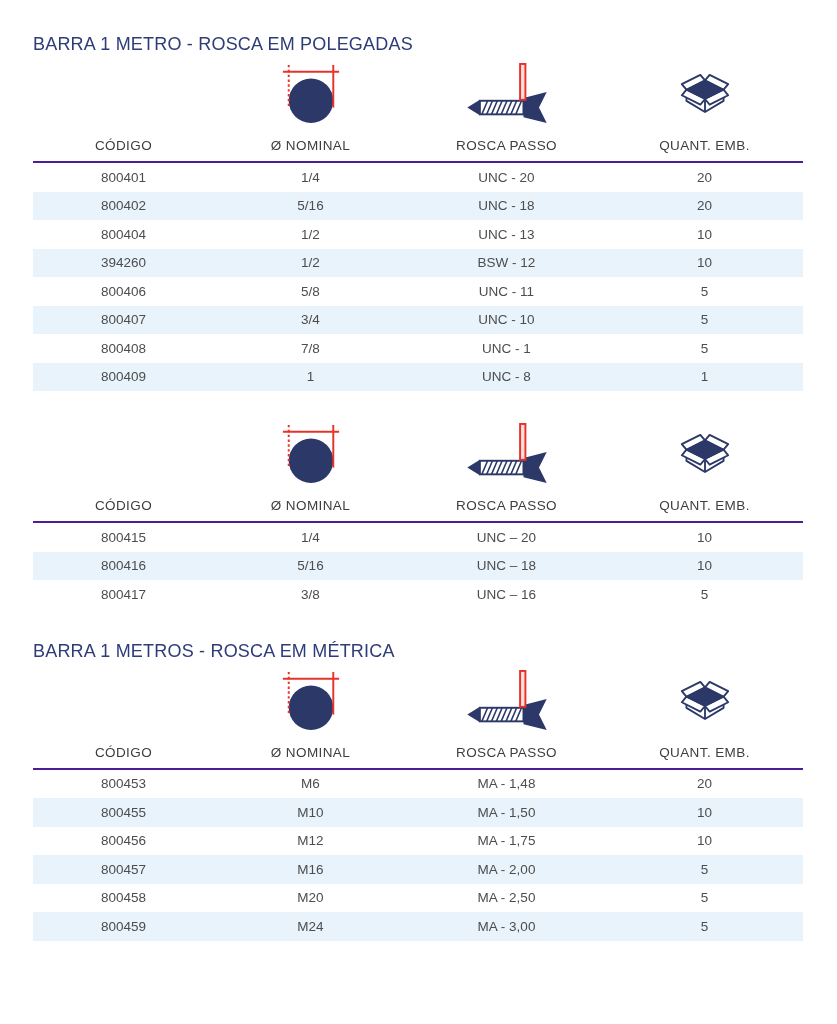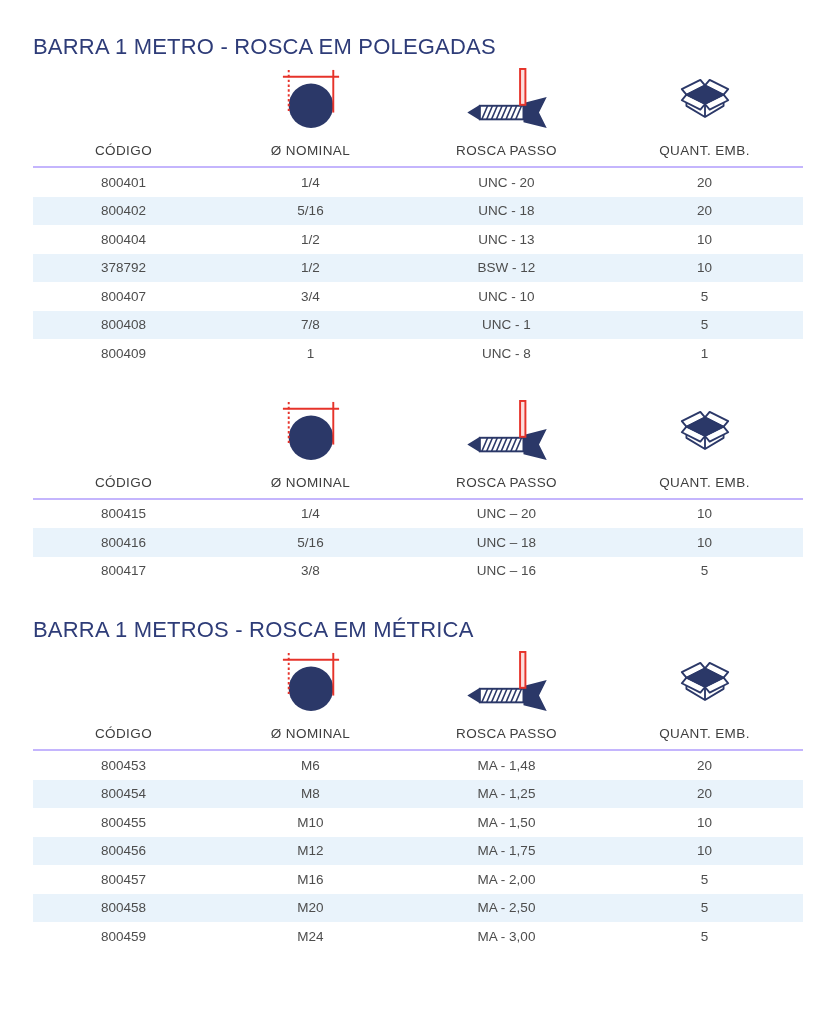--- a/index.html
+++ b/index.html
@@ -8,21 +8,21 @@
     background: #ffffff;
     width: 837px;
     height: 1024px;
     overflow: hidden;
     font-family: "Liberation Sans", sans-serif;
   }
   .page { width: 837px; }
   .section { margin: 32px 34px 0 33px; }
   .section.first { margin-top: 34px; }
   .table-title {
-    font-size: 22px;
+    font-size: 18px;
     font-weight: normal;
     color: #2e3c78;
     letter-spacing: 0.2px;
     margin: 0 0 8px 0;
   }
   table.catalog {
     border-collapse: collapse;
     table-layout: fixed;
     width: 770px;
   }
@@ -36,21 +36,21 @@
     text-align: center;
     padding: 0 0 5px 0;
   }
   tr.header-row th {
     font-weight: normal;
     font-size: 13.5px;
     color: #3e3e3e;
     letter-spacing: 0.4px;
     text-align: center;
     padding: 4px 0 8px 0;
-    border-bottom: 2px solid #c4b5fd;
+    border-bottom: 2px solid #4c1d95;
   }
   tbody td {
     text-align: center;
     font-size: 13.5px;
     color: #4d4d4d;
     height: 28.5px;
     padding: 0;
   }
   tbody tr:nth-child(even) { background: #e9f3fb; }
   .icon { display: inline-block; }
@@ -139,24 +139,30 @@
             <td>UNC - 18</td>
             <td>20</td>
           </tr>
           <tr>
             <td>800404</td>
             <td>1/2</td>
             <td>UNC - 13</td>
             <td>10</td>
           </tr>
           <tr>
-            <td>378792</td>
+            <td>394260</td>
             <td>1/2</td>
             <td>BSW - 12</td>
             <td>10</td>
+          </tr>
+          <tr>
+            <td>800406</td>
+            <td>5/8</td>
+            <td>UNC - 11</td>
+            <td>5</td>
           </tr>
           <tr>
             <td>800407</td>
             <td>3/4</td>
             <td>UNC - 10</td>
             <td>5</td>
           </tr>
           <tr>
             <td>800408</td>
             <td>7/8</td>
@@ -254,26 +260,20 @@
         </tr>
       </thead>
       <tbody>
           <tr>
             <td>800453</td>
             <td>M6</td>
             <td>MA - 1,48</td>
             <td>20</td>
           </tr>
           <tr>
-            <td>800454</td>
-            <td>M8</td>
-            <td>MA - 1,25</td>
-            <td>20</td>
-          </tr>
-          <tr>
             <td>800455</td>
             <td>M10</td>
             <td>MA - 1,50</td>
             <td>10</td>
           </tr>
           <tr>
             <td>800456</td>
             <td>M12</td>
             <td>MA - 1,75</td>
             <td>10</td>

